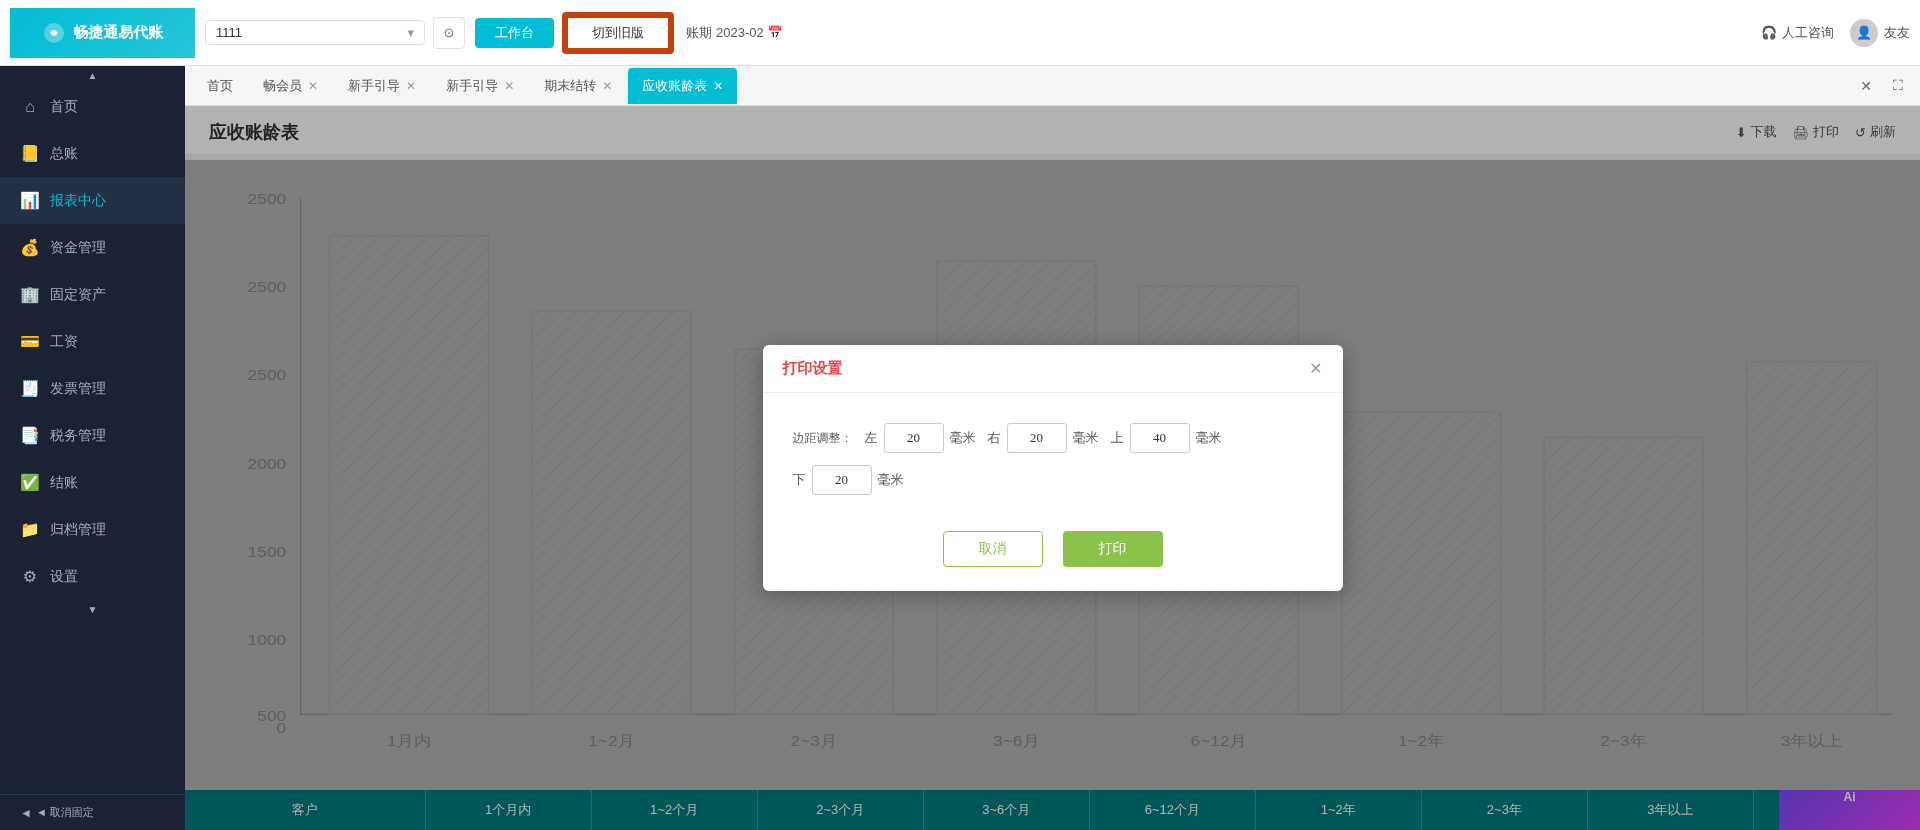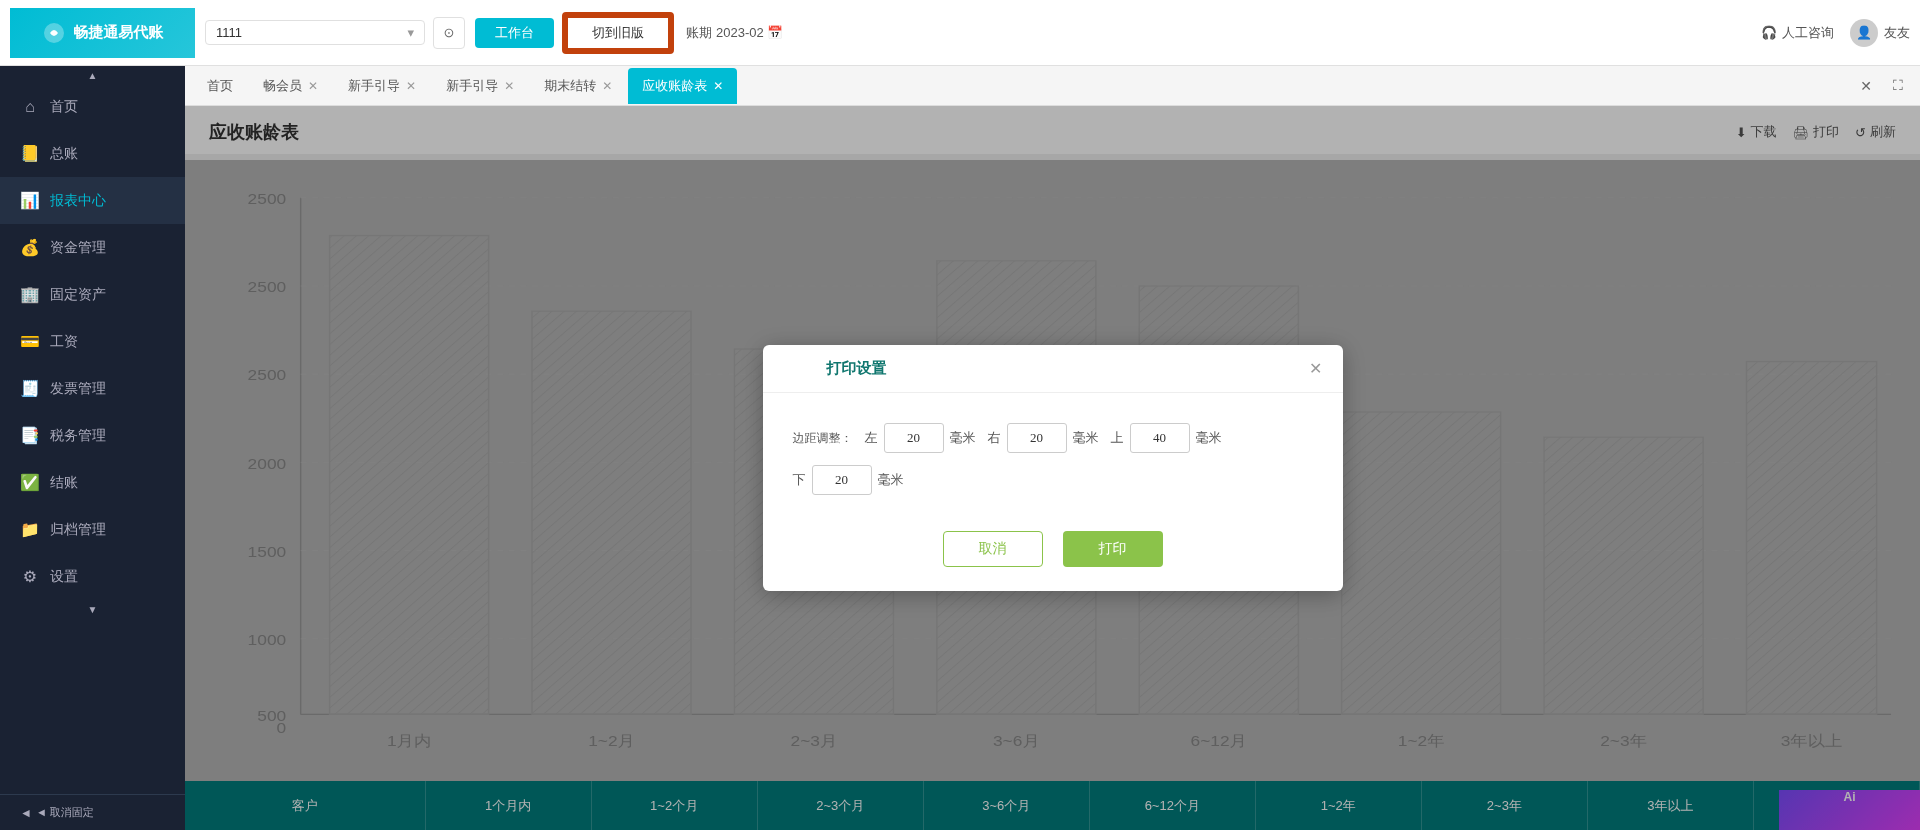--- a/index.html
+++ b/index.html
@@ -252,21 +252,21 @@
 
     
     .bottom-table {
       position: absolute;
       bottom: 0;
       left: 0;
       right: 0;
       background: #007d7d;
       color: white;
       display: flex;
-      height: 49px;
+      height: 40px;
     }
     .bottom-table .col {
       flex: 1;
       display: flex;
       align-items: center;
       justify-content: center;
       border-right: 1px solid rgba(255,255,255,0.2);
       font-size: 13px;
       padding: 0 8px;
     }
@@ -294,22 +294,21 @@
     .dialog-header {
       display: flex;
       align-items: center;
       justify-content: space-between;
       padding: 14px 20px;
       border-bottom: 1px solid #eee;
     }
     .dialog-title {
       font-size: 15px;
       font-weight: bold;
-      color: #0f766e;
-      margin-left: 44px;
+      color: #ef4444;
     }
     .dialog-close {
       color: #999;
       cursor: pointer;
       font-size: 16px;
       line-height: 1;
     }
     .dialog-body {
       padding: 30px 30px 20px;
     }

